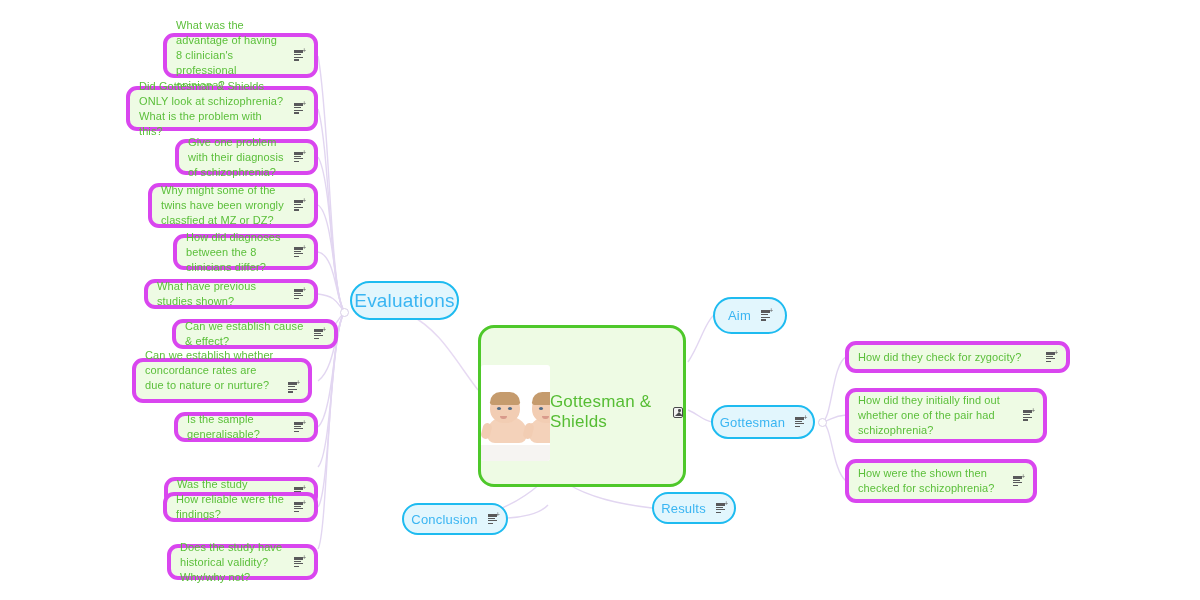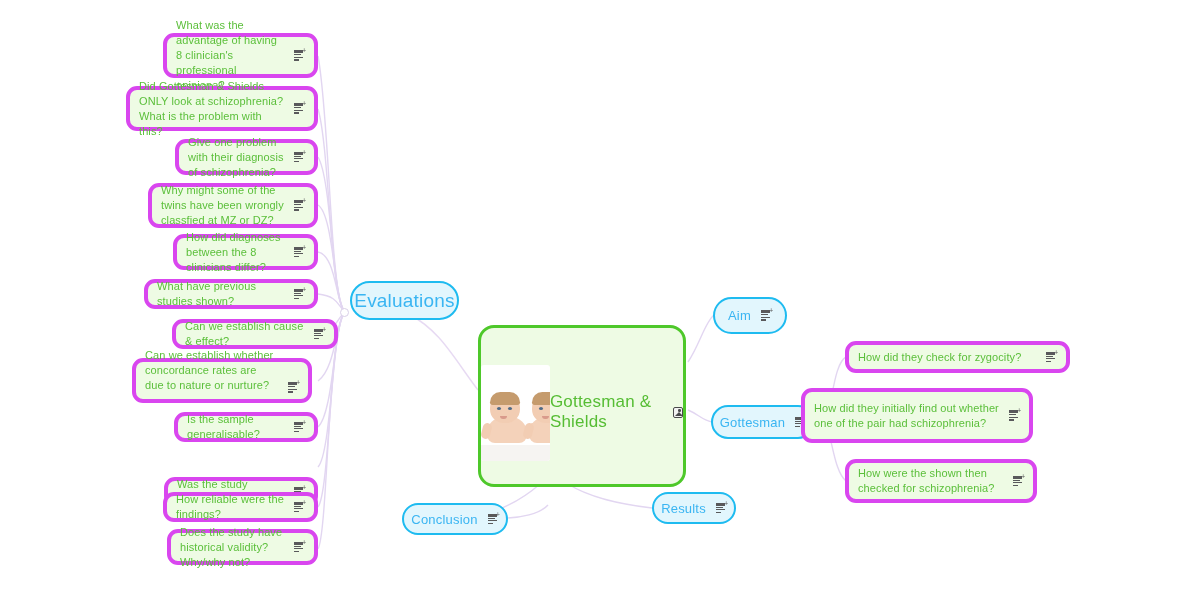--- a/index.html
+++ b/index.html
@@ -408,35 +408,35 @@
     </span>
   </div>
 
   <div class="node green" style="left:163px; top:492px; width:155px; height:30px;">
     <span class="txt">How reliable were the findings?</span>
     <span class="note-icon">
       <i class="bar b1"></i><i class="bar b2"></i><i class="bar b3"></i><i class="bar b4"></i><i class="plus">+</i>
     </span>
   </div>
 
-  <div class="node green" style="left:167px; top:529px; width:151px; height:36px;">
+  <div class="node green" style="left:167px; top:544px; width:151px; height:36px;">
     <span class="txt">Does the study have historical validity? Why/why not?</span>
     <span class="note-icon">
       <i class="bar b1"></i><i class="bar b2"></i><i class="bar b3"></i><i class="bar b4"></i><i class="plus">+</i>
     </span>
   </div>
 
   <div class="node green" style="left:845px; top:341px; width:225px; height:32px;">
     <span class="txt">How did they check for zygocity?</span>
     <span class="note-icon">
       <i class="bar b1"></i><i class="bar b2"></i><i class="bar b3"></i><i class="bar b4"></i><i class="plus">+</i>
     </span>
   </div>
 
-  <div class="node green" style="left:801px; top:388px; width:232px; height:55px;">
+  <div class="node green" style="left:845px; top:388px; width:202px; height:55px;">
     <span class="txt">How did they initially find out whether one of the pair had schizophrenia?</span>
     <span class="note-icon">
       <i class="bar b1"></i><i class="bar b2"></i><i class="bar b3"></i><i class="bar b4"></i><i class="plus">+</i>
     </span>
   </div>
 
   <div class="node green" style="left:845px; top:459px; width:192px; height:44px;">
     <span class="txt">How were the shown then checked for schizophrenia?</span>
     <span class="note-icon">
       <i class="bar b1"></i><i class="bar b2"></i><i class="bar b3"></i><i class="bar b4"></i><i class="plus">+</i>

